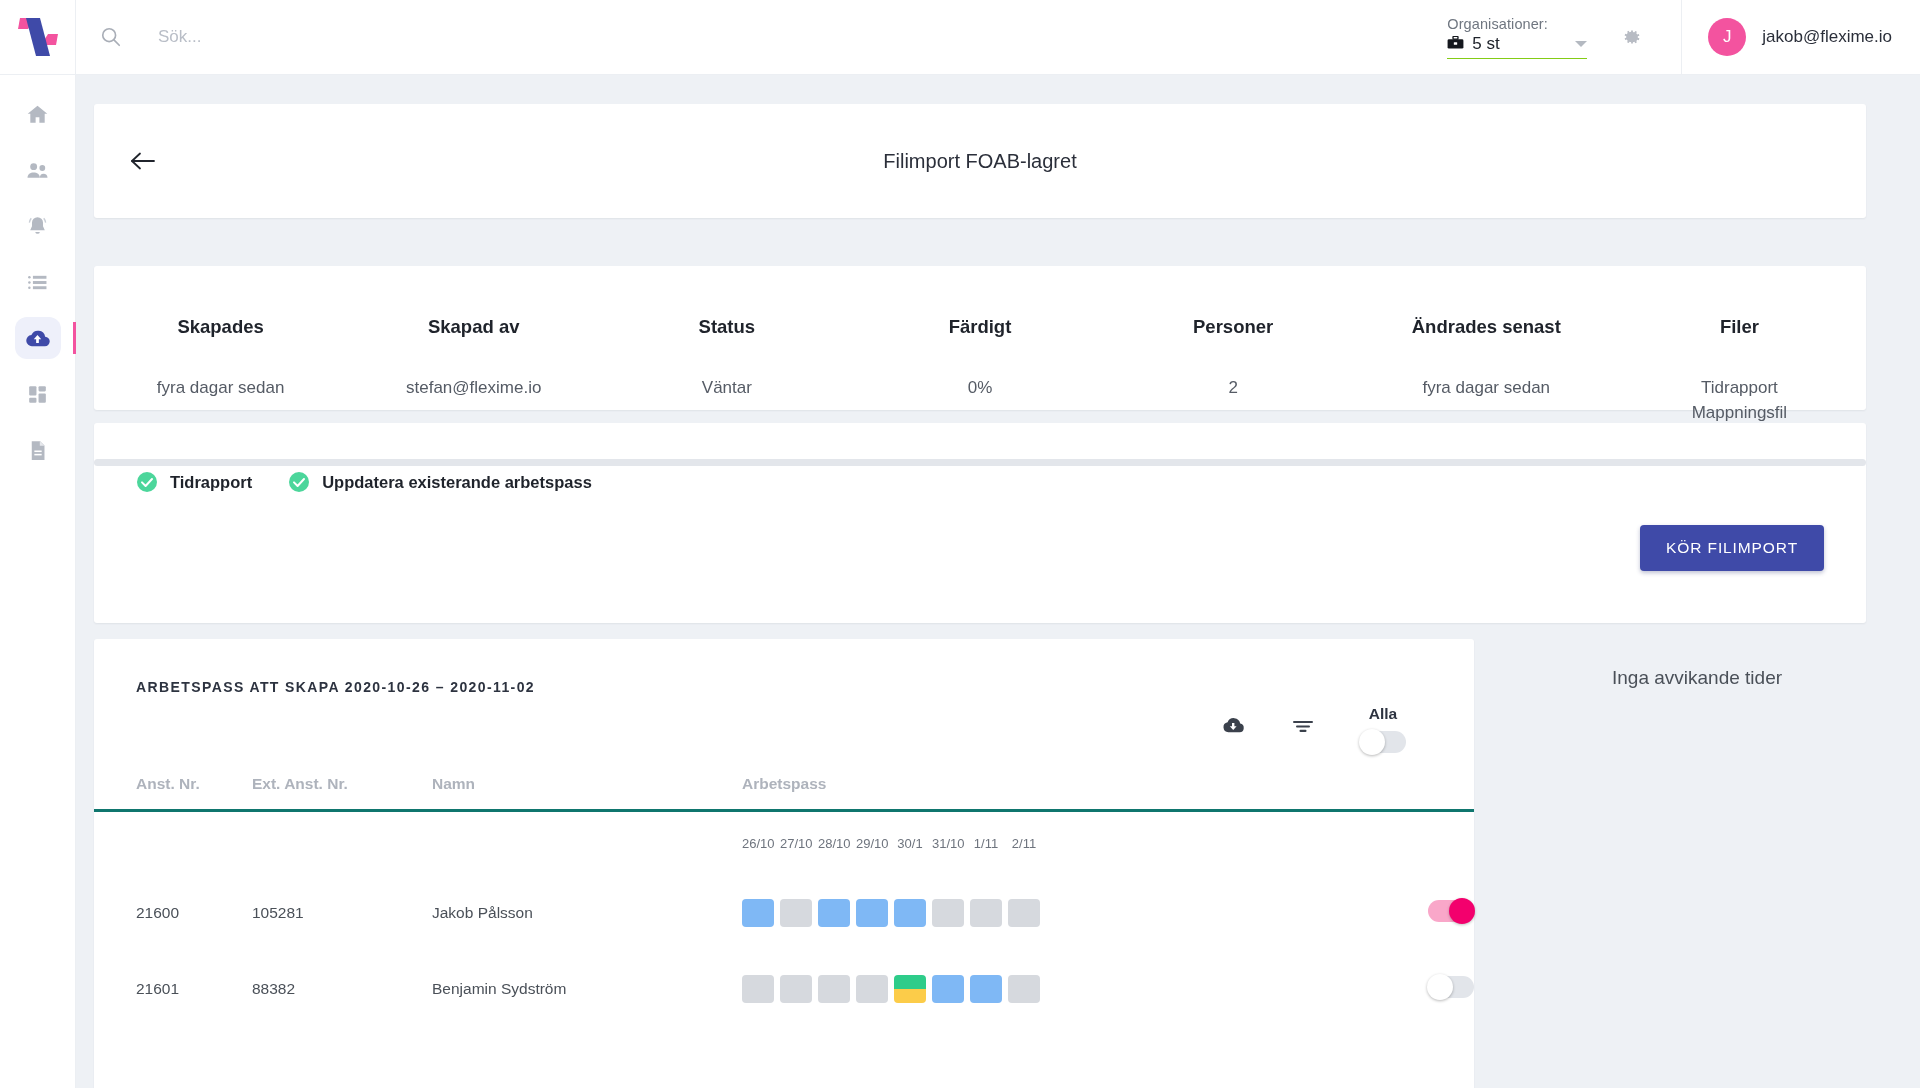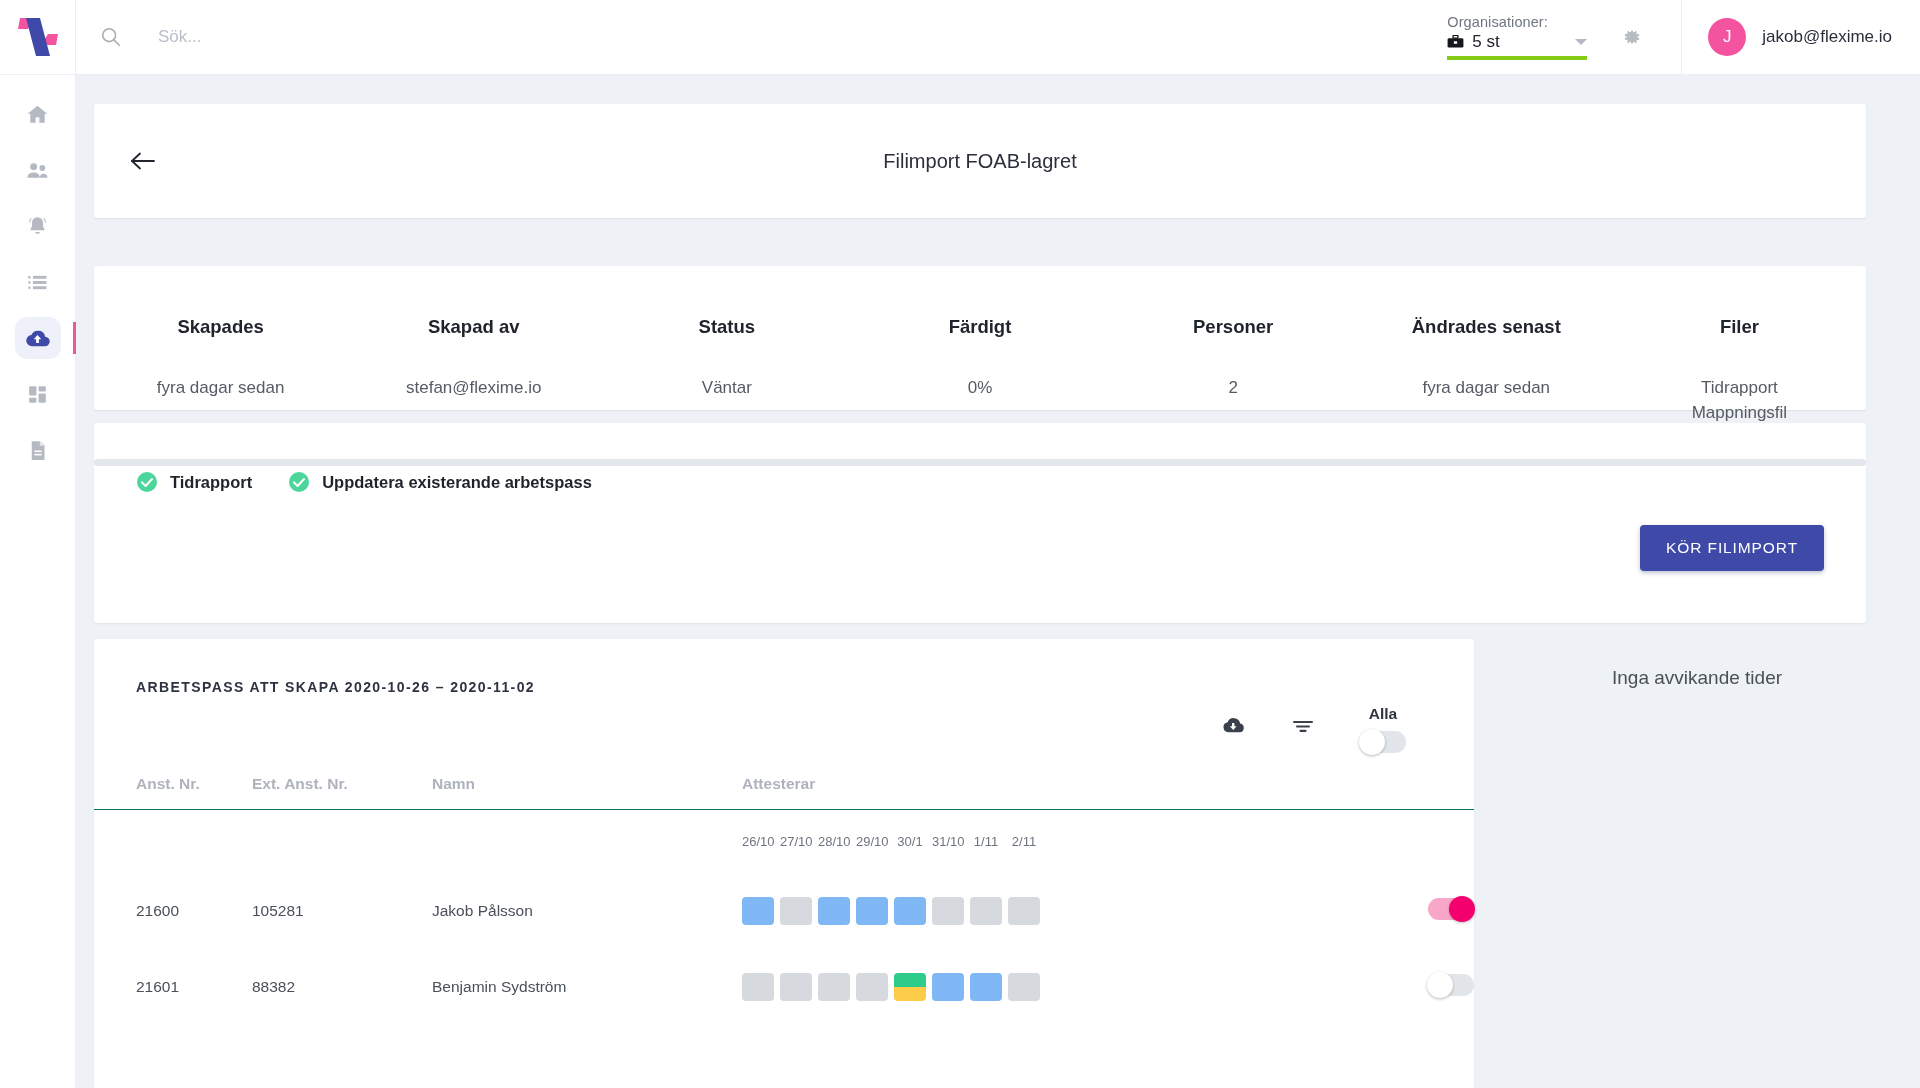--- a/index.html
+++ b/index.html
@@ -31,21 +31,21 @@
     font-family:"Liberation Sans", sans-serif;
     font-size:17px; color:#3b4049; width:320px; background:transparent;
   }
   .search-input::placeholder { color:#b9bec7; }
 
   .topbar-right { margin-left:auto; display:flex; align-items:center; height:75px;gap:8px; }
   .org-block { display:flex; flex-direction:column; align-items:flex-start; margin-right:26px; }
   .org-label { font-size:14.5px; color:#6f7680; margin-bottom:2px; letter-spacing:.1px; }
   .org-select {
     display:flex; align-items:center; width:140px;
-    border-bottom:4px solid #84cc16; padding-bottom:4px;
+    border-bottom:1px solid #84cc16; padding-bottom:4px;
   }
   .briefcase { width:17px; height:15px; margin-right:8px; }
   .org-value { font-size:17px; color:#20242c; }
   .caret { margin-left:auto; width:0; height:0;
     border-left:6px solid transparent; border-right:6px solid transparent;
     border-top:6px solid #b4b9c1; }
   .gear { width:22px; height:22px; margin-right:30px; }
   .user-block {
     display:flex; align-items:center; height:75px; padding:0 28px 0 26px;
     border-left:1px solid #eceff3;
@@ -148,21 +148,21 @@
   .toggle .knob {
     position:absolute; top:-2px; left:-1px; width:26px; height:26px;
     border-radius:50%; background:#fff; box-shadow:0 1px 3px rgba(0,0,0,.28);
   }
   .toggle.on { background:#f9a7c9; }
   .toggle.on .knob { left:auto; right:-1px; background:#f3006d; box-shadow:0 1px 3px rgba(0,0,0,.25); }
 
   .tbl { width:100%; border-collapse:collapse; margin-top:16px; }
   .tbl th {
     font-size:15.5px; font-weight:bold; color:#aeb3bc; text-align:left;
-    padding:6px 0 16px 0; border-bottom:1px solid #0f766e;
+    padding:6px 0 16px 0; border-bottom:3px solid #0f766e;
   }
   .tbl th.c1 { padding-left:42px; width:158px; }
   .tbl th.c2 { width:180px; }
   .tbl th.c3 { width:310px; }
   .tbl th.c4 { width:560px; }
   .tbl th.c5 { width:auto; }
   .dates-row td { padding:18px 0 8px 0; }
   .dates { display:flex; }
   .date-lbl {
     width:32px; margin-right:6px; text-align:center;
@@ -394,21 +394,21 @@
           </span>
         </div>
       </div>
 
       <table class="tbl">
         <thead>
           <tr>
             <th class="c1">Anst. Nr.</th>
             <th class="c2">Ext. Anst. Nr.</th>
             <th class="c3">Namn</th>
-            <th class="c4">Attesterar</th>
+            <th class="c4">Arbetspass</th>
             <th class="c5"></th>
           </tr>
         </thead>
         <tbody>
           <tr class="dates-row">
             <td></td>
             <td></td>
             <td></td>
             <td>
               <div class="dates">

